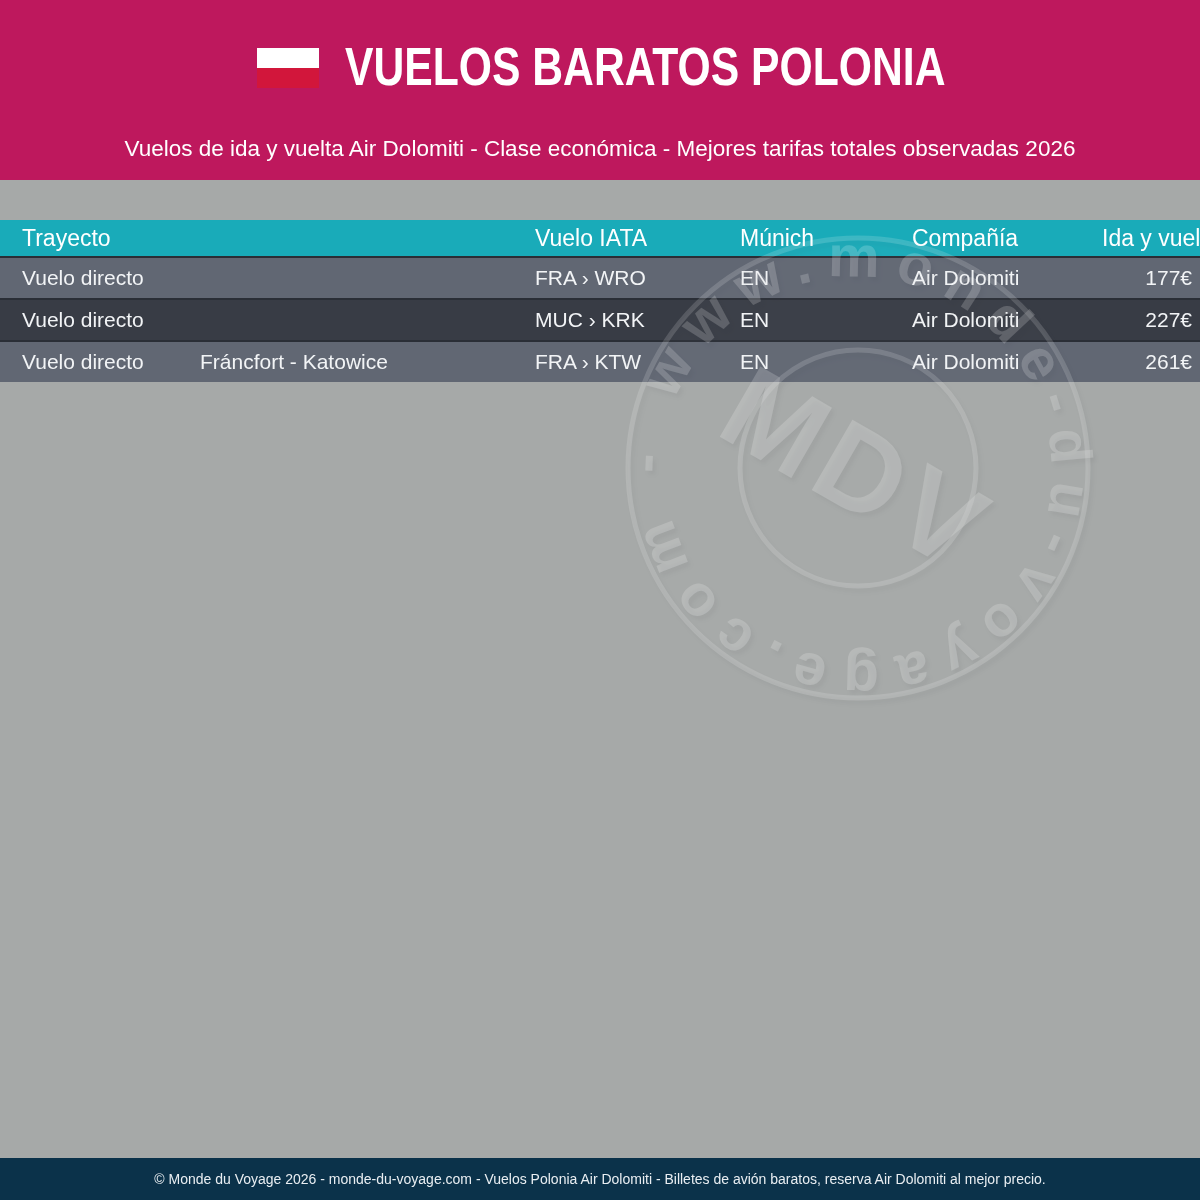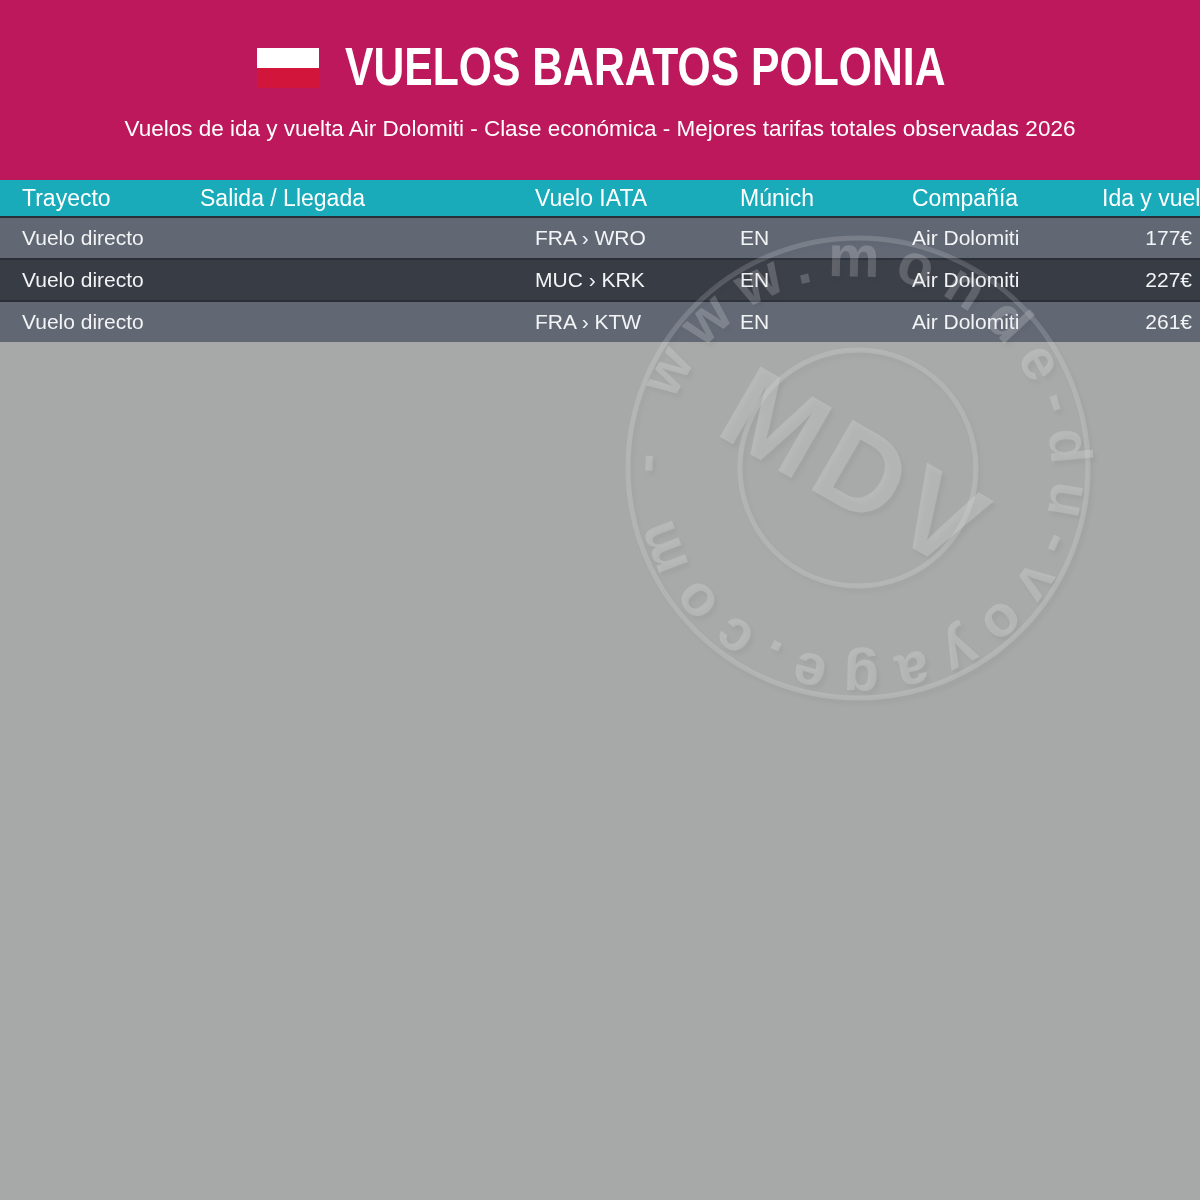--- a/index.html
+++ b/index.html
@@ -7,27 +7,27 @@
   .page{position:relative;width:1200px;height:1200px;overflow:hidden;background:#a6a9a8;}
 
   
   .hero{position:absolute;top:0;left:0;width:1200px;height:180px;background:#be185d;z-index:6;}
   .flag{position:absolute;left:257px;top:48px;width:62px;height:40px;}
   .flag .white{width:100%;height:50%;background:#ffffff;}
   .flag .red{width:100%;height:50%;background:#d2163b;}
   .hero-title{position:absolute;left:345px;top:36px;height:60px;line-height:60px;
     font-size:54px;font-weight:bold;color:#ffffff;white-space:nowrap;
     transform:scaleX(0.79);transform-origin:left center;}
-  .hero-subtitle{position:absolute;left:0;top:114px;width:1200px;height:30px;line-height:30px;
+  .hero-subtitle{position:absolute;left:0;top:134px;width:1200px;height:30px;line-height:30px;
     text-align:center;font-size:22.5px;color:#ffffff;}
 
   
   .deals-table{position:absolute;top:180px;left:0;width:1200px;z-index:4;}
   .thead{position:relative;height:36px;line-height:36px;background:#19abb9;color:#ffffff;
-    font-size:23px;overflow:hidden;white-space:nowrap;}
+    font-size:23px;overflow:hidden;white-space:nowrap;margin-top:40px;}
   .trow{position:relative;height:40px;line-height:40px;color:#f2f4f6;font-size:21px;
     border-top:2px solid #2a2e36;overflow:hidden;white-space:nowrap;}
   .row-gray{background:#616773;}
   .row-dark{background:#383c45;}
   .c1{position:absolute;left:22px;}
   .c2{position:absolute;left:200px;}
   .c3{position:absolute;left:535px;}
   .c4{position:absolute;left:740px;}
   .c5{position:absolute;left:912px;}
   .c6h{position:absolute;left:1102px;}
@@ -72,21 +72,20 @@
         <textPath href="#wmCircle" startOffset="0">www.monde-du-voyage.com -</textPath>
       </text>
       <text class="wm-center-text" x="320" y="362" text-anchor="middle" transform="rotate(30 320 320)">MDV</text>
     </g>
   </svg>
 
   <div class="deals-table">
 
     <div class="thead">
       <span class="c1">Trayecto</span>
-      <span class="c2">Salida / Llegada</span>
       <span class="c3">Vuelo IATA</span>
       <span class="c4">Múnich</span>
       <span class="c5">Compañía</span>
       <span class="c6h">Ida y vuelta</span>
     </div>
 
     <div class="trow row-gray">
       <span class="c1">Vuelo directo</span>
       <span class="c3">FRA › WRO</span>
       <span class="c4">EN</span>
@@ -97,22 +96,26 @@
     <div class="trow row-dark">
       <span class="c1">Vuelo directo</span>
       <span class="c3">MUC › KRK</span>
       <span class="c4">EN</span>
       <span class="c5">Air Dolomiti</span>
       <span class="c6">227€</span>
     </div>
 
     <div class="trow row-gray">
       <span class="c1">Vuelo directo</span>
+      <span class="c2">Fráncfort - Katowice</span>
       <span class="c3">FRA › KTW</span>
       <span class="c4">EN</span>
       <span class="c5">Air Dolomiti</span>
       <span class="c6">261€</span>
     </div>
 
   </div>
 
+  <div class="footer">
+    <span>© Monde du Voyage 2026 - monde-du-voyage.com - Vuelos Polonia Air Dolomiti - Billetes de avión baratos, reserva Air Dolomiti al mejor precio.</span>
+  </div>
 
 </div>
 
 </body></html>

